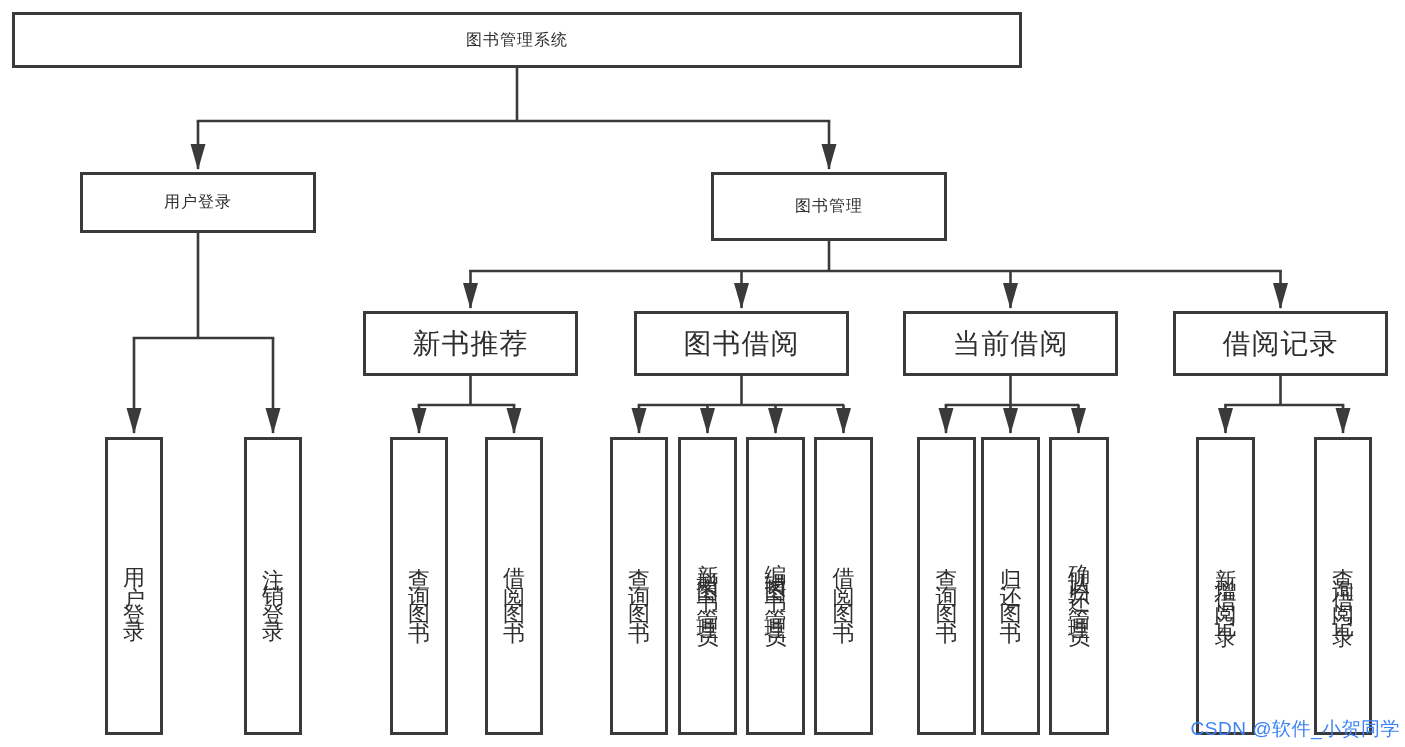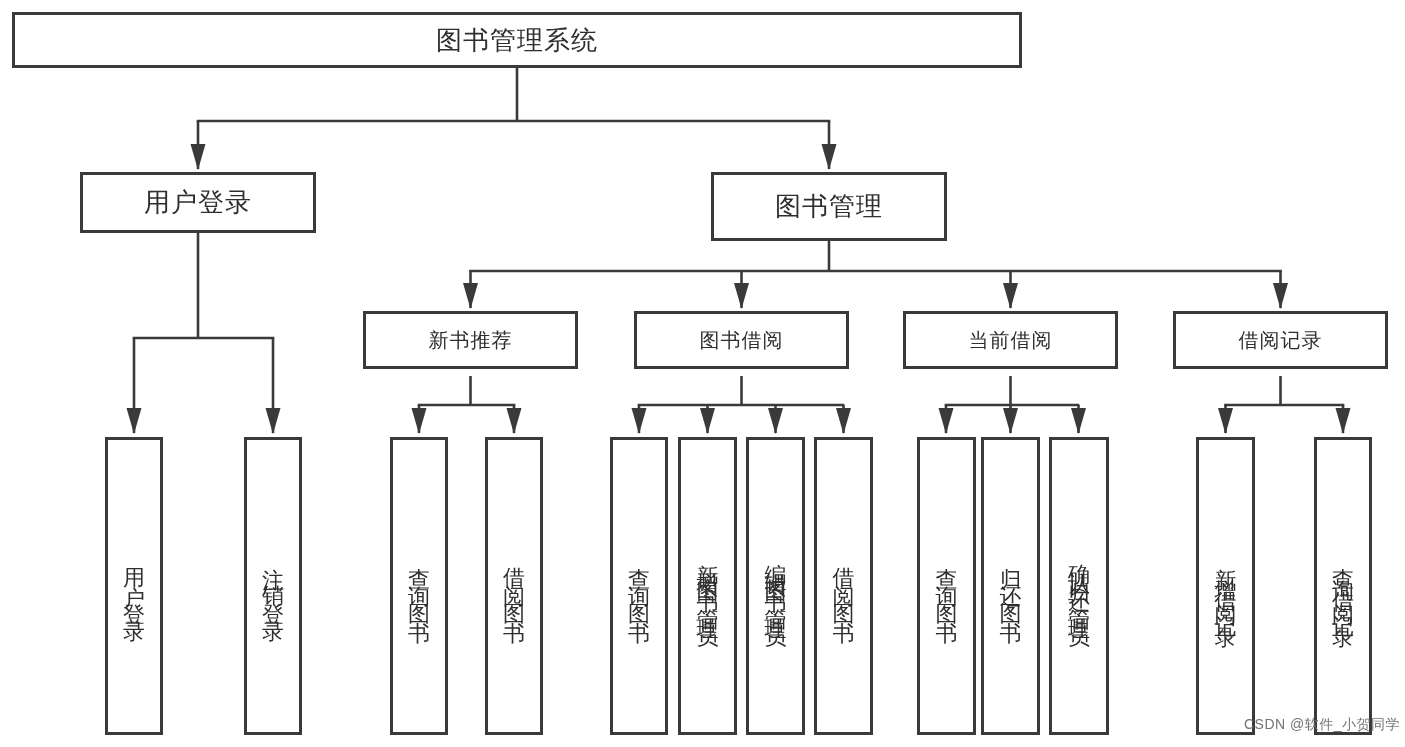--- a/index.html
+++ b/index.html
@@ -13,40 +13,40 @@
   }
   .connectors {
     position:absolute; left:0; top:0; z-index:1;
   }
   .box {
     position:absolute;
     background:#ffffff;
     border:3px solid #3a3a3a;
     box-sizing:border-box;
     display:flex; align-items:center; justify-content:center;
-    font-size:26px;
+    font-size:16px;
     letter-spacing:1px;
     z-index:2;
     white-space:nowrap;
   }
-  .lvl3 { top:311px; width:215px; height:58px; font-size:20px; }
+  .lvl3 { top:311px; width:215px; height:65px; font-size:28px; }
   .leaf {
     top:437px; height:298px; width:58px;
     writing-mode:vertical-rl;
     font-size:22px;
     line-height:1;
   }
   .len4 { letter-spacing:18px; }
   .len6 { letter-spacing:12px; }
   .len9 { letter-spacing:9px; }
   .watermark {
     position:absolute;
     right:5px; top:716px;
-    font-size:14px;
-    color:#737373;
+    font-size:19px;
+    color:#3b82f6;
     z-index:10;
     letter-spacing:0.5px;
     margin-left:28px;
   }
 </style>
 </head>
 <body>
 
 <div class="canvas">
 

